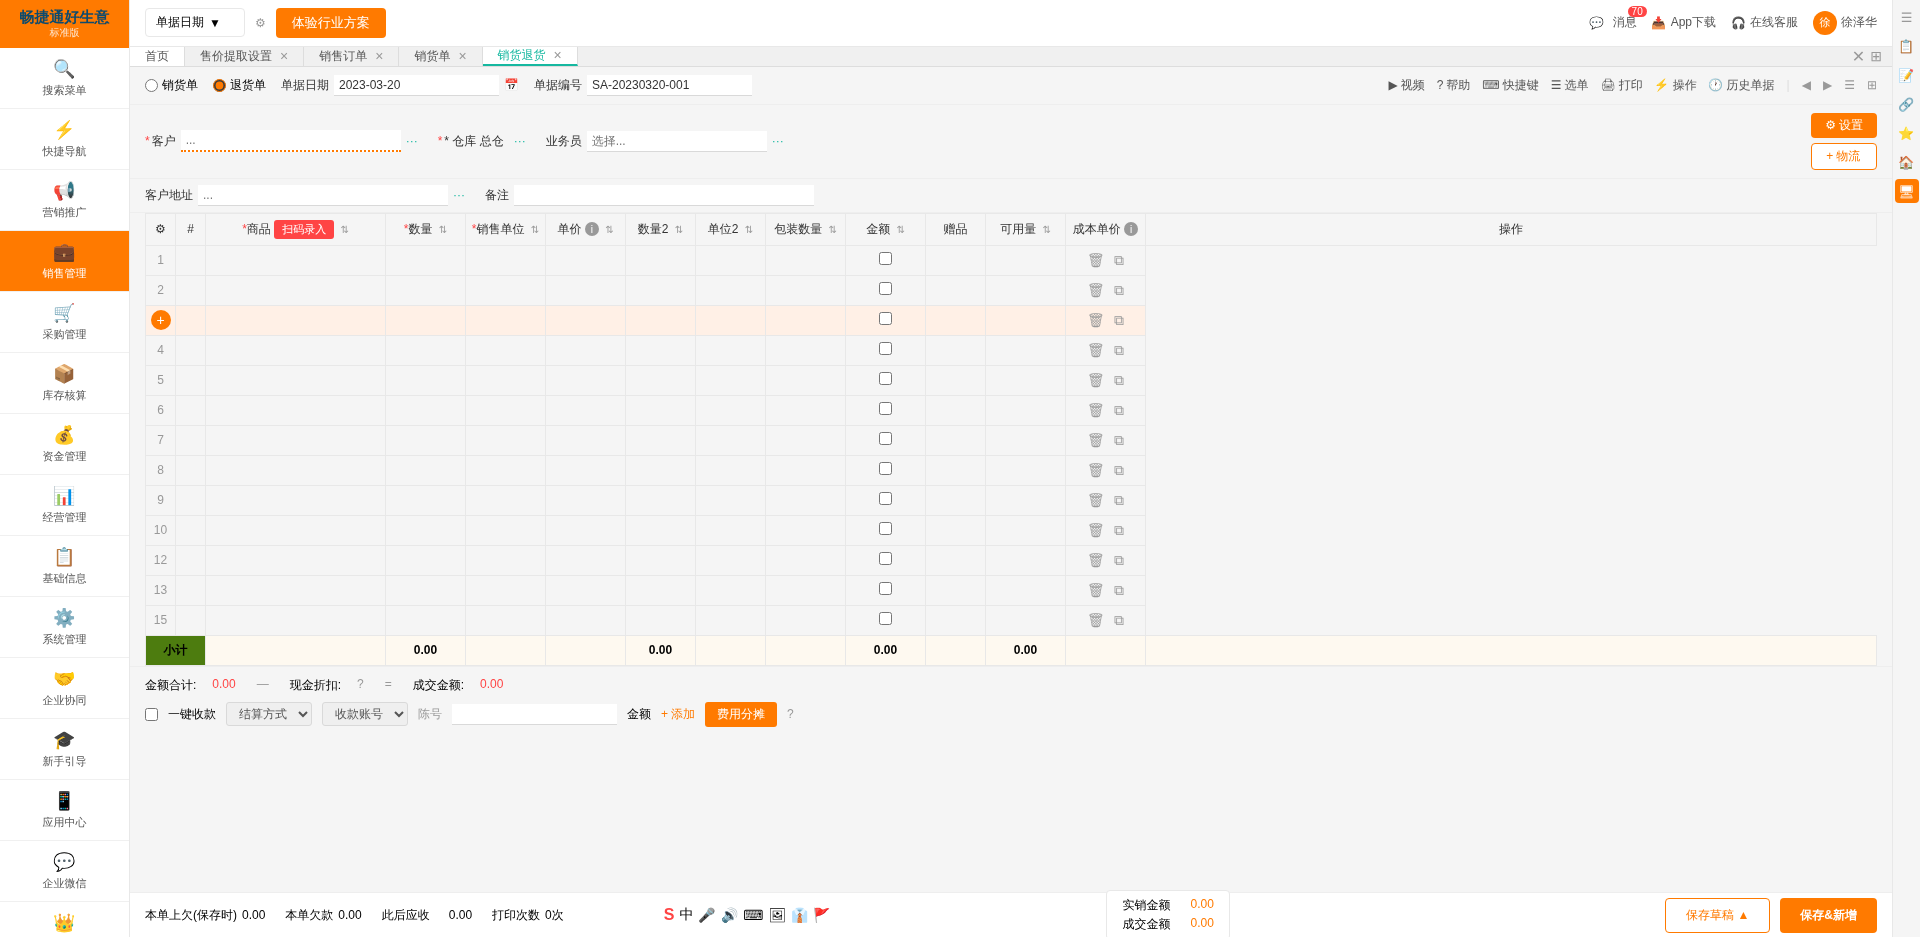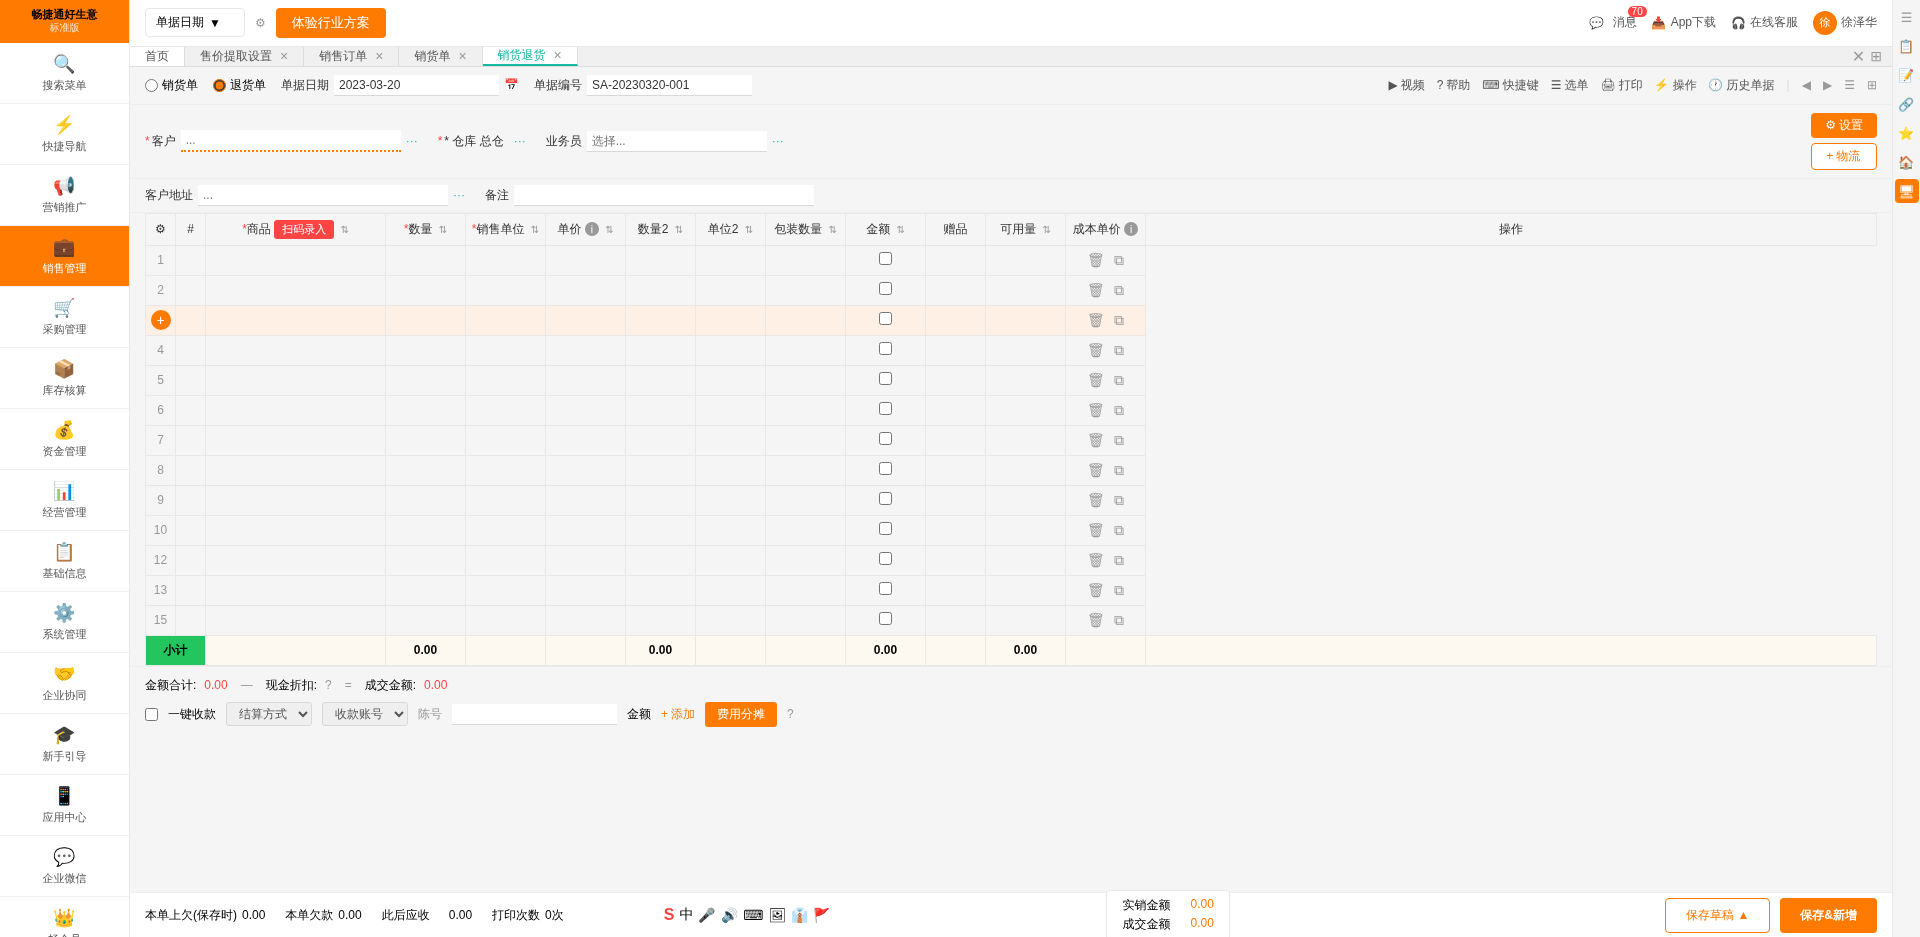--- a/index.html
+++ b/index.html
@@ -1,21 +1,21 @@
 <!DOCTYPE html>
 <html><head>
   <meta charset="utf-8">
   <style>
     * { box-sizing: border-box; margin: 0; padding: 0; font-family: 'Microsoft YaHei', Arial, sans-serif; font-size: 12px; }
     body { display: flex; height: 937px; overflow: hidden; background: #f5f5f5; }
     
     
     .sidebar { width: 130px; background: #fff; display: flex; flex-direction: column; border-right: 1px solid #e8e8e8; flex-shrink: 0; }
     .sidebar-logo { background: #ff7a00; color: #fff; padding: 8px 6px; text-align: center; height: 50px; display: flex; flex-direction: column; align-items: center; justify-content: center; }
-    .logo-text { font-size: 11px; font-weight: bold; color: #000000; line-height: 1.2; }
+    .logo-text { font-size: 15px; font-weight: bold; color: #0c4a6e; line-height: 1.2; }
     .logo-sub { font-size: 10px; color: rgba(255,255,255,0.8); }
     .sidebar-item { display: flex; flex-direction: column; align-items: center; padding: 10px 5px; cursor: pointer; color: #555; border-bottom: 1px solid #f0f0f0; }
     .sidebar-item.active { background: #ff7a00; color: #fff; }
     .sidebar-item .icon { font-size: 18px; margin-bottom: 3px; }
     .sidebar-item .label { font-size: 11px; }
     
     
     .main { flex: 1; display: flex; flex-direction: column; overflow: hidden; }
     
     
@@ -612,40 +612,40 @@
       <td>
         <div class="action-cell">
           <button class="icon-btn">🗑</button>
           <button class="icon-btn">⧉</button>
         </div>
       </td>
     </tr>
             </tbody>
           <tfoot>
             <tr class="footer-row">
-              <td colspan="2" style="text-align:center;background:#22c55e;font-weight:bold;">小计</td>
+              <td colspan="2" style="text-align:center;background:#4d7c0f;font-weight:bold;">小计</td>
               <td style="background:#fef9f0;"></td>
               <td style="background:#fef9f0;text-align:center;">0.00</td>
               <td style="background:#fef9f0;"></td>
               <td style="background:#fef9f0;"></td>
               <td style="background:#fef9f0;text-align:center;">0.00</td>
               <td style="background:#fef9f0;"></td>
               <td style="background:#fef9f0;"></td>
               <td style="background:#fef9f0;text-align:center;">0.00</td>
               <td style="background:#fef9f0;"></td>
               <td style="background:#fef9f0;text-align:center;">0.00</td>
               <td style="background:#fef9f0;"></td>
               <td style="background:#fef9f0;"></td>
             </tr>
           </tfoot>
         </table>
       </div>
 
       <div style="padding:10px 15px;border-top:1px solid #eee;">
-        <div style="display:flex;align-items:center;gap:8px;margin-bottom:8px;">
+        <div style="display:flex;gap:16px;margin-bottom:8px;">
           <span>金额合计:</span>
           <span style="color:#ff4444;">0.00</span>
           <span style="color:#999;margin:0 5px;">—</span>
           <span>现金折扣:</span>
           <span style="color:#999;cursor:pointer;">?</span>
           <span style="color:#999;margin:0 5px;">=</span>
           <span>成交金额:</span>
           <span style="color:#ff4444;">0.00</span>
         </div>
         <div style="display:flex;align-items:center;gap:10px;">

